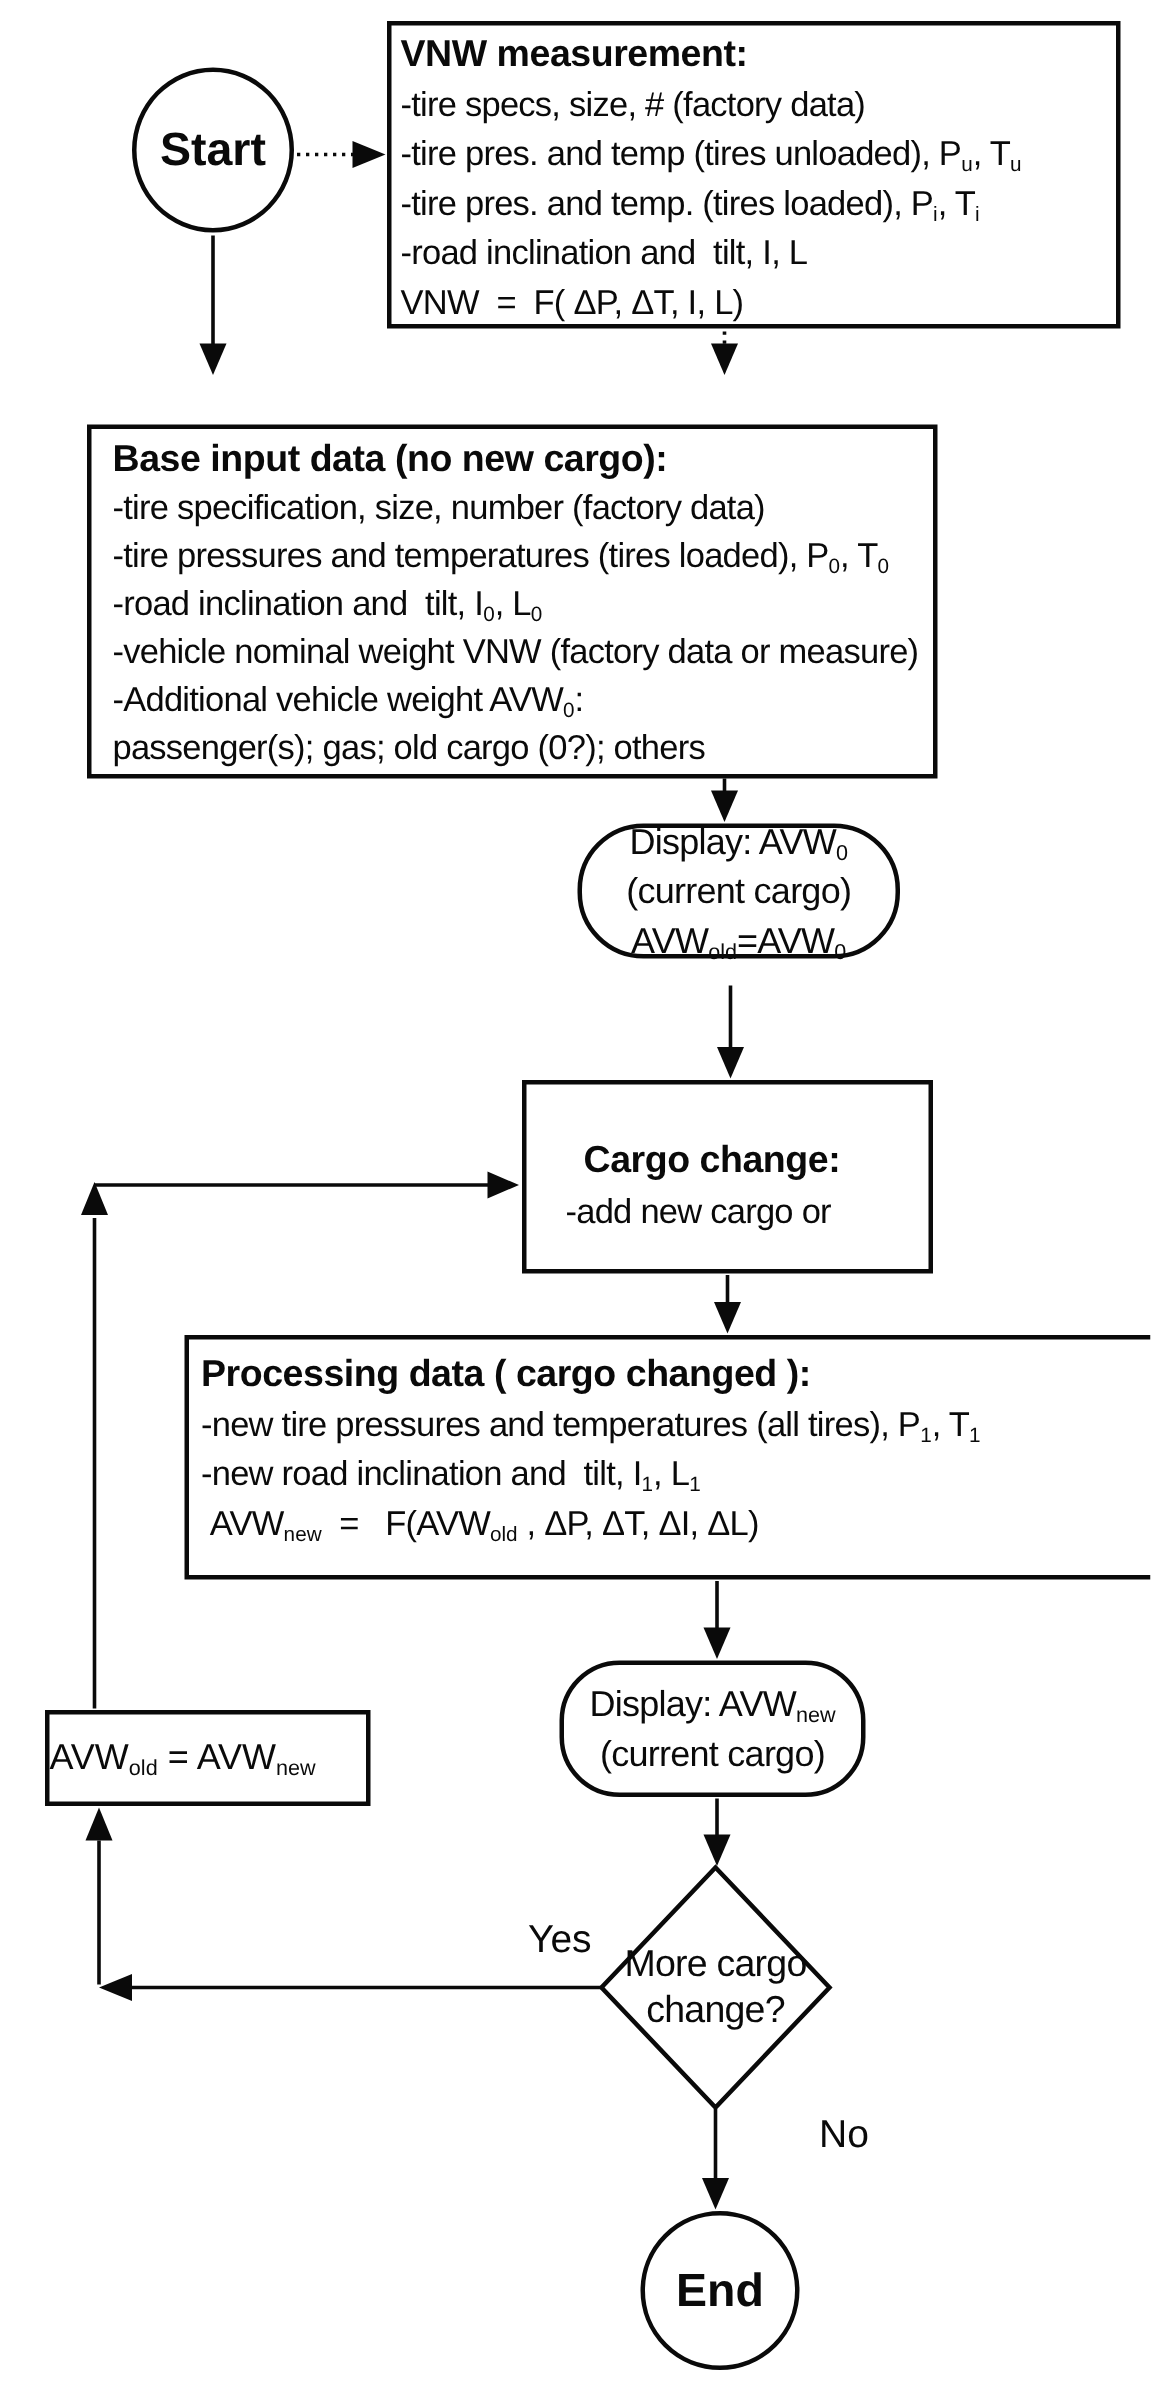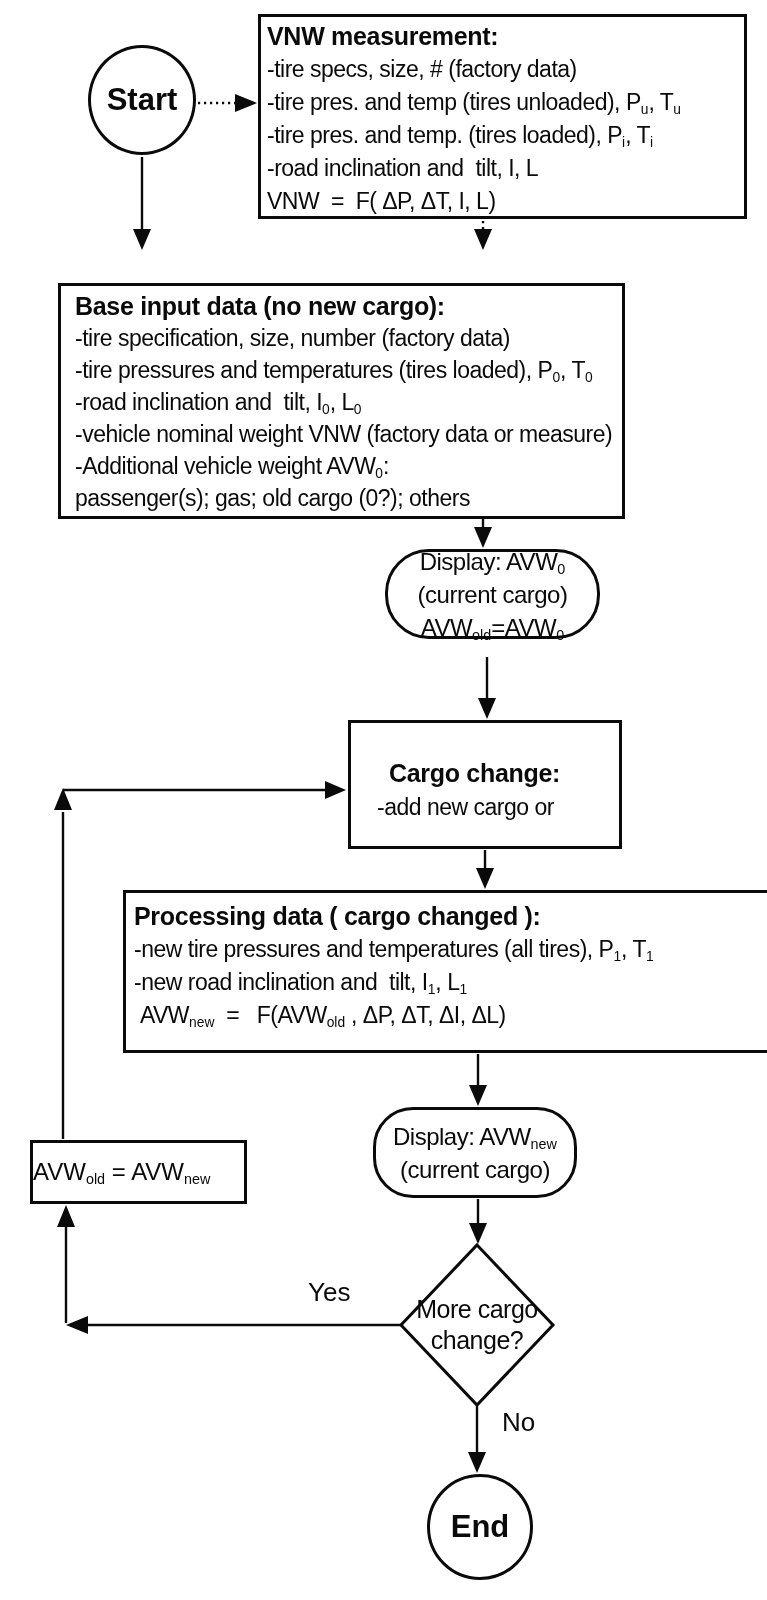--- a/index.html
+++ b/index.html
@@ -9,21 +9,21 @@
   .node{position:absolute;z-index:2;background:#ffffff;border:3px solid #0a0a0a;box-sizing:border-box;}
   .textbox{font-size:23px;line-height:33px;letter-spacing:-0.5px;}
   .line{white-space:pre-wrap;}
   sub{font-size:60%;line-height:0;letter-spacing:0;position:relative;vertical-align:baseline;bottom:-0.28em;}
   .box-title{font-weight:bold;font-size:25px;letter-spacing:-0.3px;white-space:pre-wrap;}
   .u{text-decoration-thickness:2.5px;text-underline-offset:4px;}
   .circle{border-radius:50%;display:flex;align-items:center;justify-content:center;font-weight:bold;font-size:31px;}
   .stadium{display:flex;flex-direction:column;align-items:center;justify-content:center;text-align:center;}
   .centerbox{display:flex;align-items:center;justify-content:flex-start;text-align:center;font-size:24px;}
   .diamond-text{position:absolute;z-index:3;text-align:center;font-size:25px;line-height:31px;letter-spacing:-0.5px;}
-  .edge-label{position:absolute;z-index:3;font-size:26px;line-height:30px;}
+  .edge-label{position:absolute;z-index:3;font-size:26px;line-height:30px;margin-left:44px;}
 </style>
 </head>
 <body>
 
 <div class="canvas">
 
   <svg class="overlay" width="767" height="1600" viewBox="0 0 767 1600">
     <g stroke="#0a0a0a" stroke-width="2.4" fill="none">
 
       <path d="M198,103 H239" stroke-dasharray="2.2,3.8"></path>

